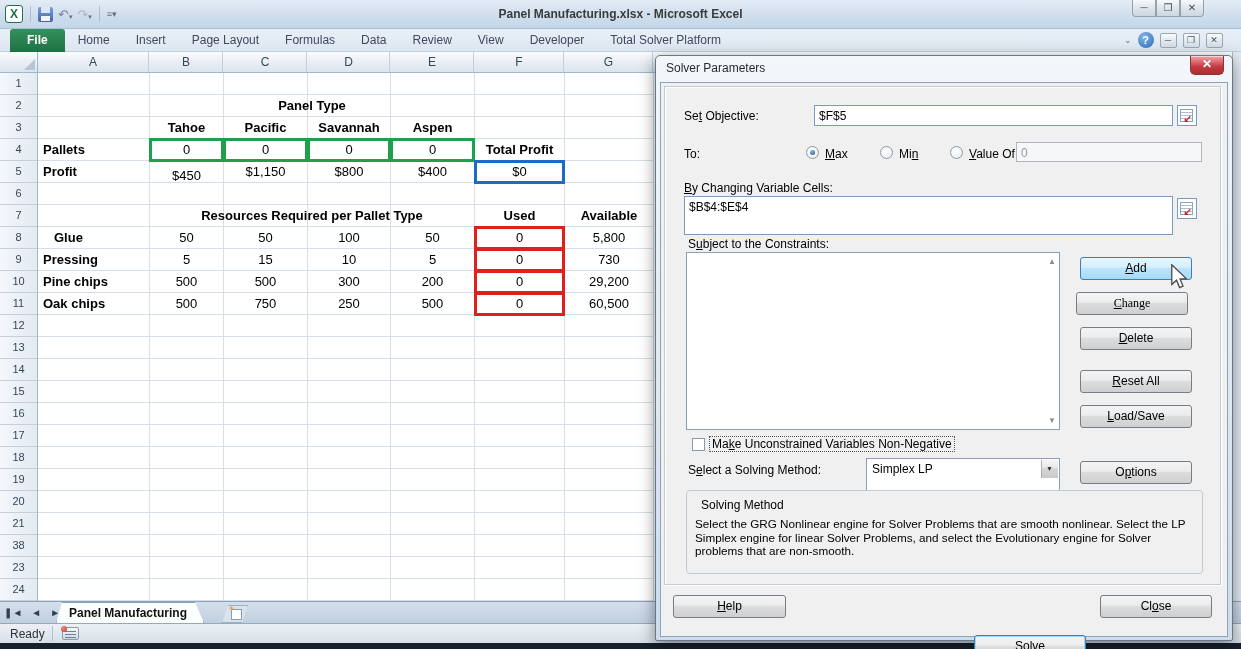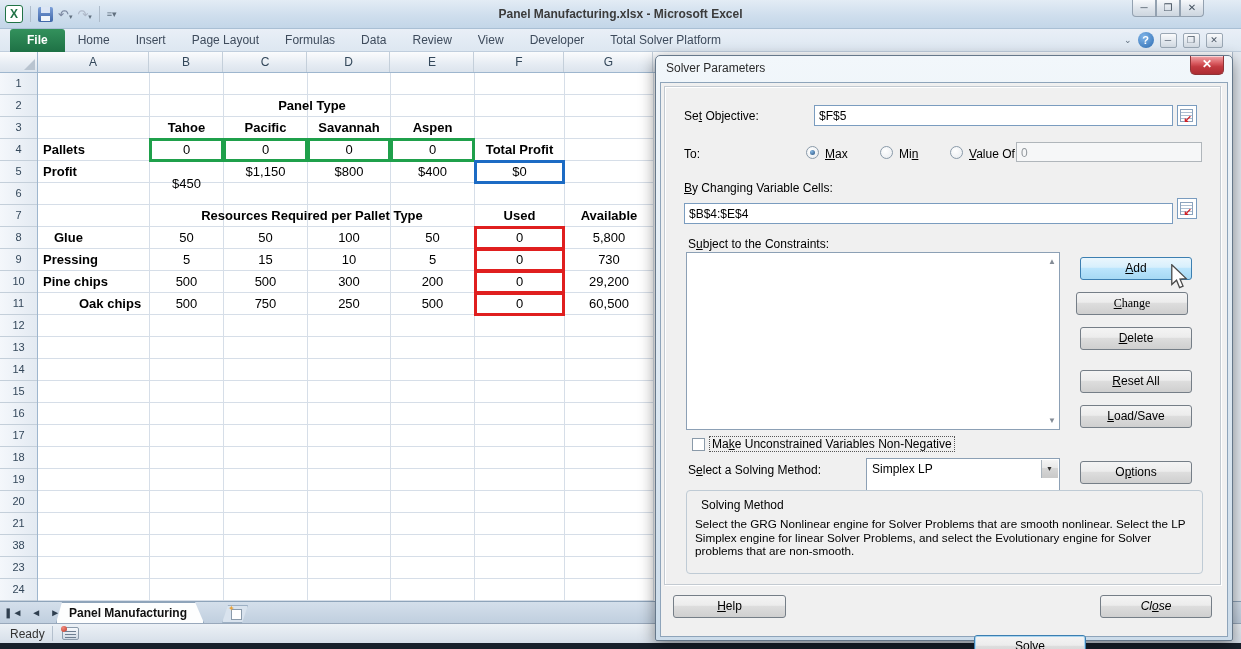--- a/index.html
+++ b/index.html
@@ -239,21 +239,21 @@
         <div class="cellc bold" style="left: 186px; top: 44px; width: 83px; height: 22px;">Pacific</div>
         <div class="cellc bold" style="left: 270px; top: 44px; width: 82px; height: 22px;">Savannah</div>
         <div class="cellc bold" style="left: 353px; top: 44px; width: 83px; height: 22px;">Aspen</div>
         <div class="cellc bold left" style="left: 0px; top: 66px; width: 111px; height: 22px;">Pallets</div>
         <div class="cellc boxed" style="left: 111px; top: 65px; width: 75px; height: 24px; border: 3px solid rgb(31, 160, 75);">0</div>
         <div class="cellc boxed" style="left: 185px; top: 65px; width: 85px; height: 24px; border: 3px solid rgb(31, 160, 75);">0</div>
         <div class="cellc boxed" style="left: 269px; top: 65px; width: 84px; height: 24px; border: 3px solid rgb(31, 160, 75);">0</div>
         <div class="cellc boxed" style="left: 352px; top: 65px; width: 85px; height: 24px; border: 3px solid rgb(31, 160, 75);">0</div>
         <div class="cellc bold" style="left: 437px; top: 66px; width: 89px; height: 22px;">Total Profit</div>
         <div class="cellc bold left" style="left: 0px; top: 88px; width: 111px; height: 22px;">Profit</div>
-        <div class="cellc" style="left: 112px; top: 100px; width: 73px; height: 22px; text-align: center;">$450</div>
+        <div class="cellc" style="left: 112px; top: 92px; width: 73px; height: 22px; text-align: center;">$450</div>
         <div class="cellc" style="left: 186px; top: 88px; width: 83px; height: 22px;">$1,150</div>
         <div class="cellc" style="left: 270px; top: 88px; width: 82px; height: 22px;">$800</div>
         <div class="cellc" style="left: 353px; top: 88px; width: 83px; height: 22px;">$400</div>
         <div class="cellc boxed" style="left: 436px; top: 87px; width: 91px; height: 24px; border: 3px solid rgb(28, 107, 196);">$0</div>
         <div class="cellc bold" style="left: 112px; top: 132px; width: 324px; height: 22px;">Resources Required per Pallet Type</div>
         <div class="cellc bold" style="left: 437px; top: 132px; width: 89px; height: 22px;">Used</div>
         <div class="cellc bold" style="left: 527px; top: 132px; width: 88px; height: 22px;">Available</div>
         <div class="cellc bold left" style="left: 0px; top: 154px; width: 111px; height: 22px; padding-left: 16px;">Glue</div>
         <div class="cellc" style="left: 112px; top: 154px; width: 73px; height: 22px;">50</div>
         <div class="cellc" style="left: 186px; top: 154px; width: 83px; height: 22px;">50</div>
@@ -268,21 +268,21 @@
         <div class="cellc" style="left: 353px; top: 176px; width: 83px; height: 22px;">5</div>
         <div class="cellc boxed" style="left: 436px; top: 175px; width: 91px; height: 24px; border: 3px solid rgb(224, 31, 31);">0</div>
         <div class="cellc" style="left: 527px; top: 176px; width: 88px; height: 22px;">730</div>
         <div class="cellc bold left" style="left: 0px; top: 198px; width: 111px; height: 22px;">Pine chips</div>
         <div class="cellc" style="left: 112px; top: 198px; width: 73px; height: 22px;">500</div>
         <div class="cellc" style="left: 186px; top: 198px; width: 83px; height: 22px;">500</div>
         <div class="cellc" style="left: 270px; top: 198px; width: 82px; height: 22px;">300</div>
         <div class="cellc" style="left: 353px; top: 198px; width: 83px; height: 22px;">200</div>
         <div class="cellc boxed" style="left: 436px; top: 197px; width: 91px; height: 24px; border: 3px solid rgb(224, 31, 31);">0</div>
         <div class="cellc" style="left: 527px; top: 198px; width: 88px; height: 22px;">29,200</div>
-        <div class="cellc bold left" style="left: 0px; top: 220px; width: 111px; height: 22px; margin-left: 36px;">Oak chips</div>
+        <div class="cellc bold left" style="left: 0px; top: 220px; width: 111px; height: 22px;">Oak chips</div>
         <div class="cellc" style="left: 112px; top: 220px; width: 73px; height: 22px;">500</div>
         <div class="cellc" style="left: 186px; top: 220px; width: 83px; height: 22px;">750</div>
         <div class="cellc" style="left: 270px; top: 220px; width: 82px; height: 22px;">250</div>
         <div class="cellc" style="left: 353px; top: 220px; width: 83px; height: 22px;">500</div>
         <div class="cellc boxed" style="left: 436px; top: 219px; width: 91px; height: 24px; border: 3px solid rgb(224, 31, 31);">0</div>
         <div class="cellc" style="left: 527px; top: 220px; width: 88px; height: 22px;">60,500</div>
       </div>
   </div>
 
   <div id="vscroll"></div>
@@ -322,21 +322,21 @@
     <div class="lbl" style="left:28px; top:91px;">To:</div>
     <span class="radio sel" style="left:150px; top:90px;"></span>
     <div class="lbl" style="left:169px; top:91px;"><u>M</u><span>a</span><span>x</span></div>
     <span class="radio" style="left:224px; top:90px;"></span>
     <div class="lbl" style="left:243px; top:91px;"><span>M</span><span>i</span><u>n</u></div>
     <span class="radio" style="left:294px; top:90px;"></span>
     <div class="lbl" style="left:313px; top:91px;"><u>V</u><span>a</span><span>l</span><span>u</span><span>e</span><span> </span><span>O</span><span>f</span><span>:</span></div>
     <div class="tbox disabled" style="left:360px; top:86px; width:186px; height:20px;">0</div>
 
     <div class="lbl" style="left:28px; top:125px;"><u>B</u><span>y</span><span> </span><span>C</span><span>h</span><span>a</span><span>n</span><span>g</span><span>i</span><span>n</span><span>g</span><span> </span><span>V</span><span>a</span><span>r</span><span>i</span><span>a</span><span>b</span><span>l</span><span>e</span><span> </span><span>C</span><span>e</span><span>l</span><span>l</span><span>s</span><span>:</span></div>
-    <div class="tbox" style="left:28px; top:147px; width:489px; height:21px;">$B$4:$E$4</div>
+    <div class="tbox" style="left:28px; top:140px; width:489px; height:39px;">$B$4:$E$4</div>
     <div class="range-btn" style="left:521px; top:142px;">
         <span class="range-ic"></span>
       </div>
 
     <div class="lbl" style="left:32px; top:181px;"><span>S</span><u>u</u><span>b</span><span>j</span><span>e</span><span>c</span><span>t</span><span> </span><span>t</span><span>o</span><span> </span><span>t</span><span>h</span><span>e</span><span> </span><span>C</span><span>o</span><span>n</span><span>s</span><span>t</span><span>r</span><span>a</span><span>i</span><span>n</span><span>t</span><span>s</span><span>:</span></div>
     <div id="constraint-list">
       <span class="scr-up">▲</span>
       <span class="scr-dn">▼</span>
     </div>
 
@@ -356,20 +356,20 @@
     </div>
     <div class="btn" style="left:424px; top:405px;"><span>O</span><u>p</u><span>t</span><span>i</span><span>o</span><span>n</span><span>s</span></div>
 
     <div id="method-box">
       <div id="method-title">Solving Method</div>
       <div id="method-text">Select the GRG Nonlinear engine for Solver Problems that are smooth nonlinear. Select the LP Simplex engine for linear Solver Problems, and select the Evolutionary engine for Solver problems that are non-smooth.</div>
     </div>
 
     <div class="btn" style="left:17px; top:539px; width:113px;"><u>H</u><span>e</span><span>l</span><span>p</span></div>
     <div class="btn bluedef" style="left:318px; top:539px;"><u>S</u><span>o</span><span>l</span><span>v</span><span>e</span></div>
-    <div class="btn" style="left:444px; top:539px;font-style:italic;"><span>C</span><span>l</span><u>o</u><span>s</span><span>e</span></div>
+    <div class="btn" style="left:444px; top:539px;"><span>C</span><span>l</span><u>o</u><span>s</span><span>e</span></div>
   </div>
 
   <svg id="cursor" width="18" height="26" viewBox="0 0 12 18">
     <path d="M1 0.5 L1 14.2 L4.3 11.2 L6.4 16.3 L8.8 15.3 L6.7 10.4 L11 10.1 Z" fill="#fff" stroke="#4a4a4a" stroke-width="0.9"></path>
   </svg>
 
 </div>
 
 </body></html>

